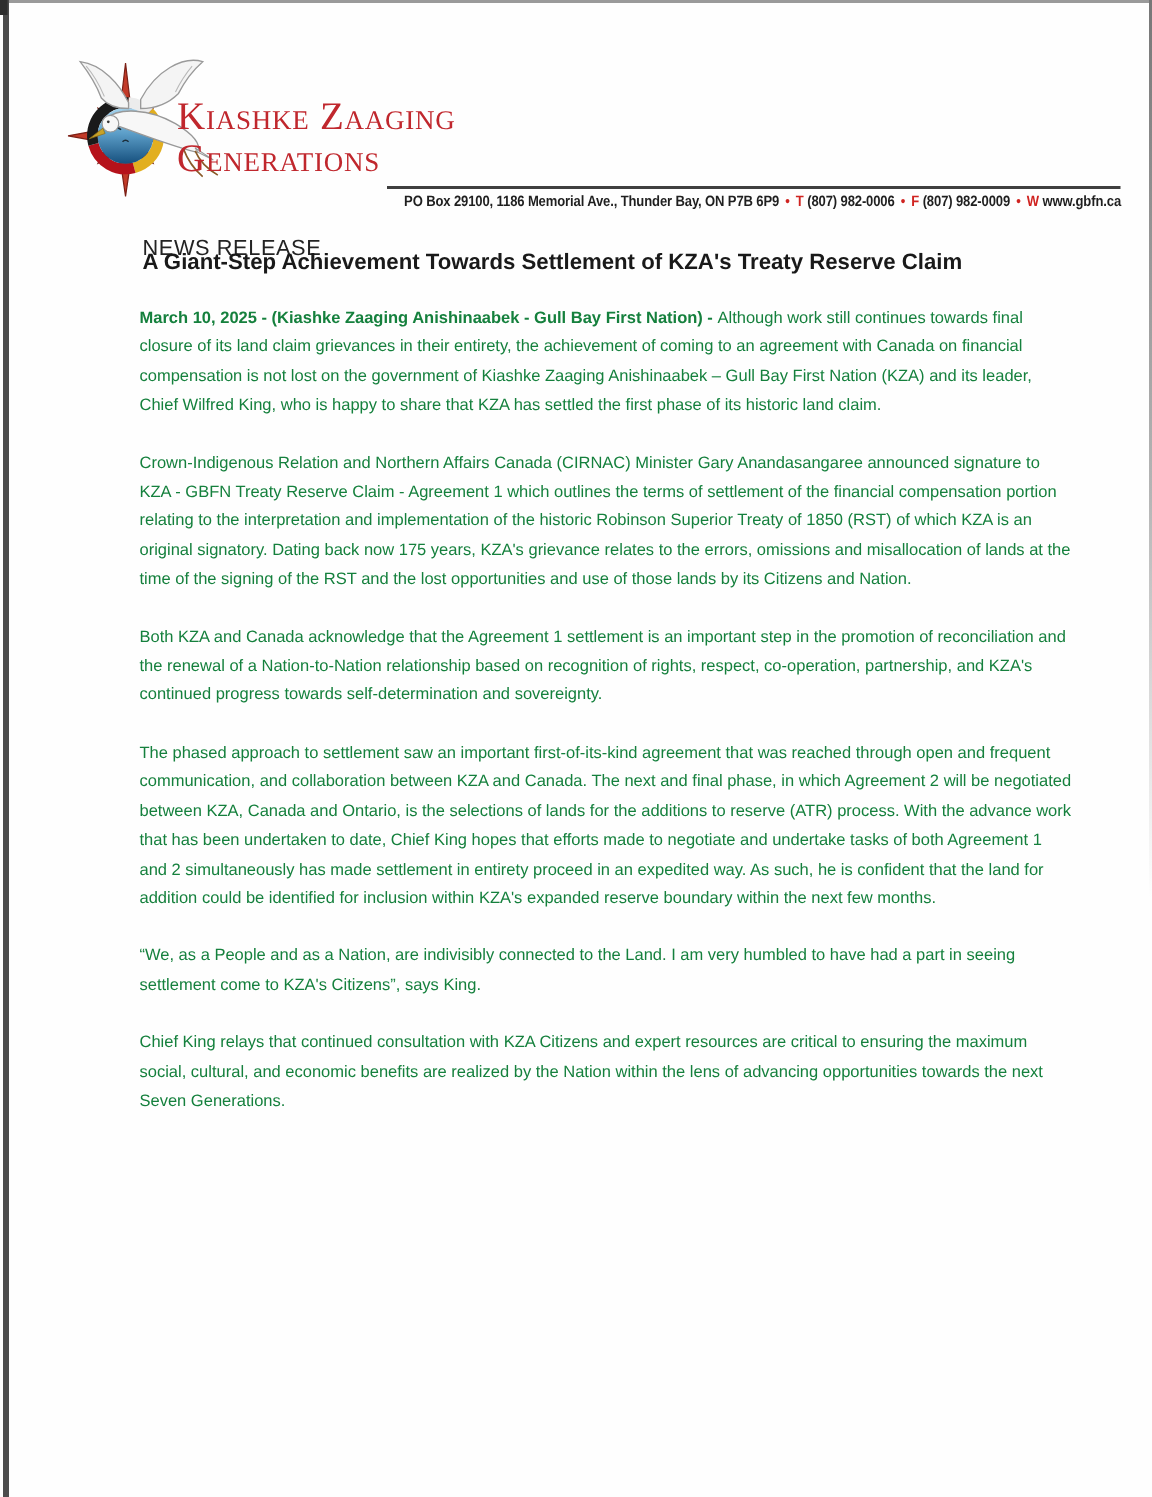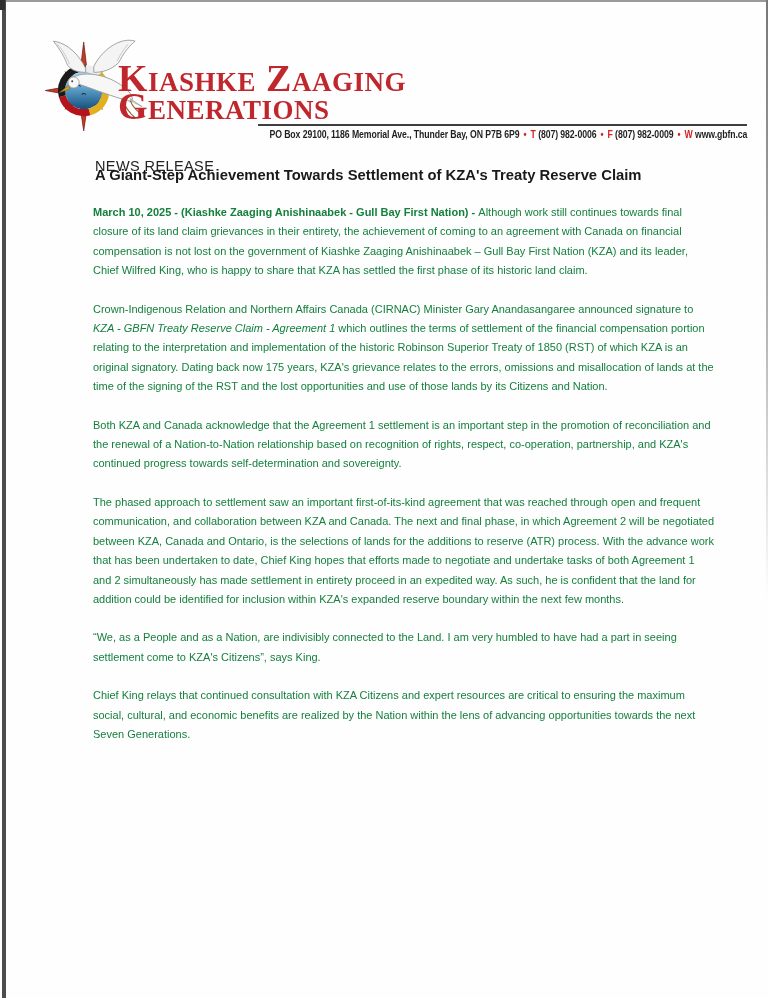--- a/index.html
+++ b/index.html
@@ -10,43 +10,43 @@
   
   .edge-left{position:absolute; left:2px; top:0; width:4px; height:100%; background:#4c4c4c;}
   .edge-top{position:absolute; left:0; top:0; width:100%; height:2px; background:#9a9a9a;}
   .corner-tl{position:absolute; left:0; top:0; width:5px; height:10px; background:#2e2e2e;}
   .edge-right{position:absolute; right:0; top:0; width:2px; height:60%;
     background:linear-gradient(#777 0%, #b5b5b5 55%, rgba(181,181,181,0) 100%);}
   
   .logo{position:absolute; left:33px; top:30px; width:172px; height:116px;}
   .org-name{
     position:absolute; left:118px; top:64px;
-    font-family:"Liberation Serif", serif; font-weight:bold;
-    font-variant:small-caps; font-size:38px; line-height:28px;
+    font-family:"Liberation Serif", serif; font-weight:normal;
+    font-variant:small-caps; font-size:26px; line-height:28px;
     color:#c0272d; letter-spacing:0.5px; white-space:nowrap;
   }
   .header-rule{position:absolute; left:258px; top:124px; width:489px; height:2px; background:#3f3f3f;}
   .contact{
     position:absolute; top:129px; right:21px;
     font-size:10px; font-weight:700; color:#1f1f1f; white-space:nowrap;
     transform:scaleX(0.87); transform-origin:100% 0;
     letter-spacing:-0.1px;
   }
   .contact .red{color:#d02421;}
   .contact .sep{color:#d02421; padding:0 2px;}
   
   .kicker{position:absolute; left:95px; top:146px; font-size:14.5px; color:#232323; letter-spacing:0.4px;margin-top:12px;}
   .headline{position:absolute; left:95px; top:167px; font-size:14.8px; font-weight:bold; color:#191919; white-space:nowrap;}
   .body-col{position:absolute; left:93px; top:203px; width:622px;}
   .body-col p{
     margin:0 0 19px 0; font-size:11px; line-height:19.4px; color:#15803d;
     text-align:left;
   }
   .body-col .b{font-weight:bold;}
-  .body-col .i{font-style:italic;text-align:right;}
+  .body-col .i{text-align:right;}
 </style>
 </head>
 <body>
 
 <div class="page">
   <div class="edge-top"></div>
   <div class="edge-left"></div>
   <div class="corner-tl"></div>
   <div class="edge-right"></div>
 

